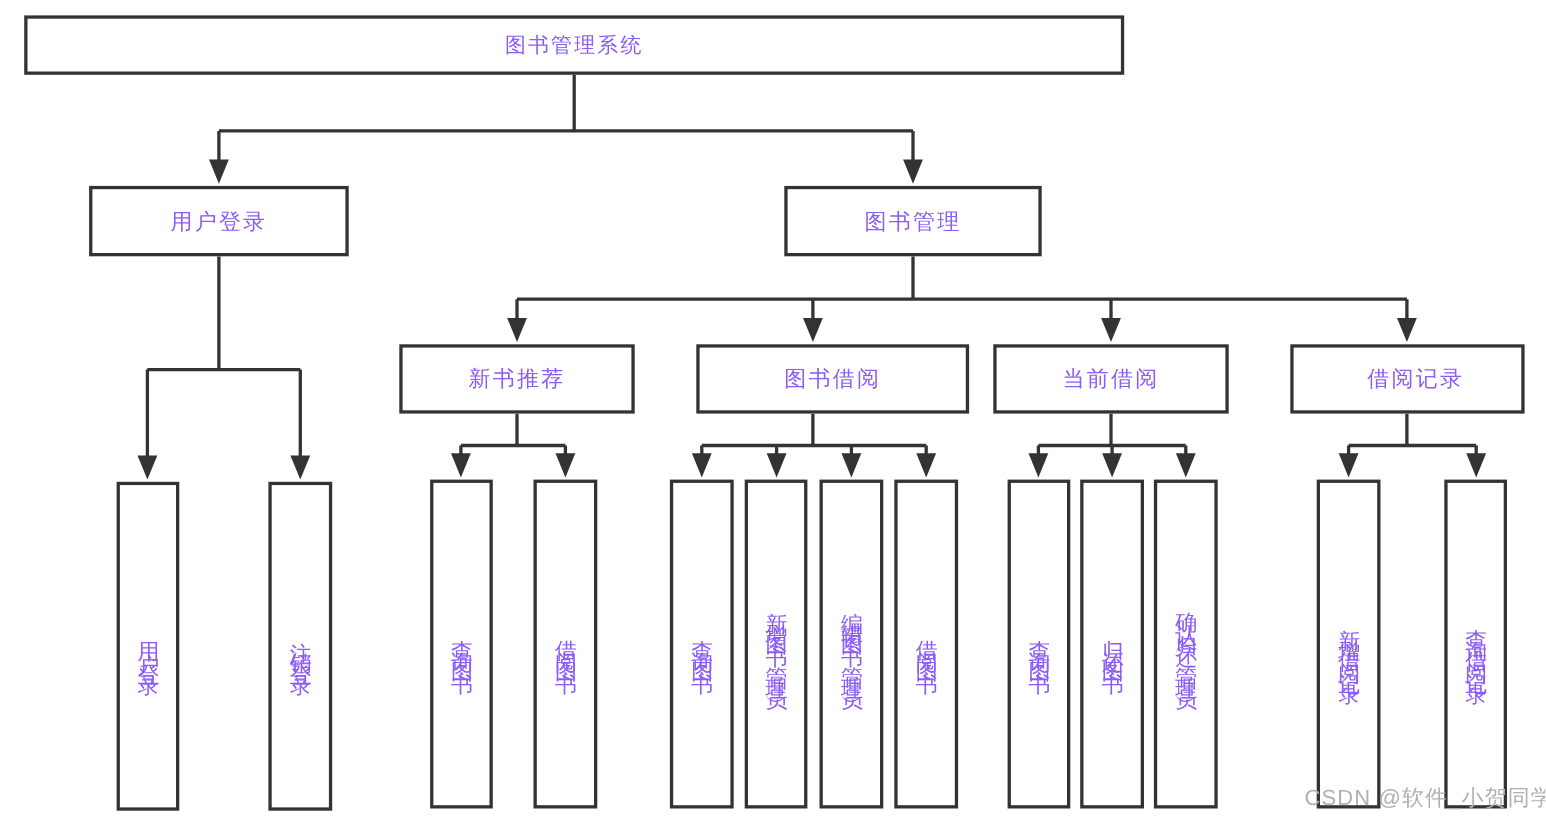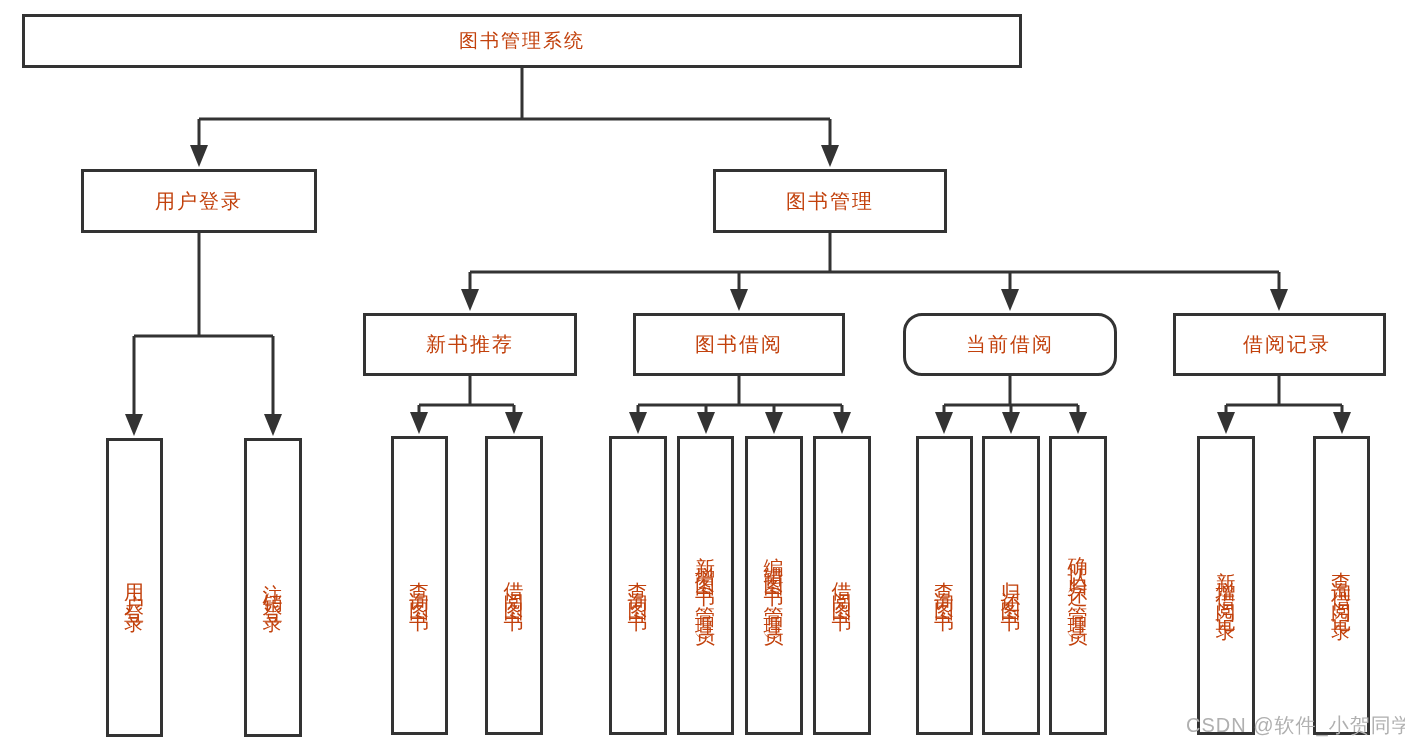--- a/index.html
+++ b/index.html
@@ -22,36 +22,36 @@
     position: absolute;
     box-sizing: border-box;
     border: 3px solid #333333;
     background: #ffffff;
     display: flex;
     align-items: center;
     justify-content: center;
     z-index: 2;
     font-size: 20px;
     letter-spacing: 2px;
-    color: #c2410c;
+    color: #8b5cf6;
     text-align: left;
   }
   .node.vert span {
     writing-mode: vertical-rl;
     text-orientation: mixed;
     letter-spacing: 10px;
     line-height: 1;
   }
   
   .n-root   { left: 22px;   top: 14px;  width: 1000px; height: 54px; font-size: 19px; }
   .n-login  { left: 81px;   top: 169px; width: 236px;  height: 64px; }
   .n-mgmt   { left: 713px;  top: 169px; width: 234px;  height: 64px; }
   .n-newbook{ left: 363px;  top: 313px; width: 214px;  height: 63px; }
-  .n-borrow { left: 633px;  top: 313px; width: 212px;  height: 63px; }
-  .n-current{ left: 903px;  top: 313px; width: 214px;  height: 63px; border-radius: 19px; }
+  .n-borrow { left: 633px;  top: 313px; width: 248px;  height: 63px; }
+  .n-current{ left: 903px;  top: 313px; width: 214px;  height: 63px; }
   .n-record { left: 1173px; top: 313px; width: 213px;  height: 63px; padding-left: 15px; }
   .lf-login1{ left: 106px;  top: 438px; width: 57px;  height: 299px; }
   .lf-login2{ left: 244px;  top: 438px; width: 58px;  height: 299px; }
   .lf-nb1   { left: 391px;  top: 436px; width: 57px;  height: 299px; }
   .lf-nb2   { left: 485px;  top: 436px; width: 58px;  height: 299px; }
   .lf-bb1   { left: 609px;  top: 436px; width: 58px;  height: 299px; }
   .lf-bb2   { left: 677px;  top: 436px; width: 57px;  height: 299px; }
   .lf-bb3   { left: 745px;  top: 436px; width: 58px;  height: 299px; }
   .lf-bb4   { left: 813px;  top: 436px; width: 58px;  height: 299px; }
   .lf-cb1   { left: 916px;  top: 436px; width: 57px;  height: 299px; }

